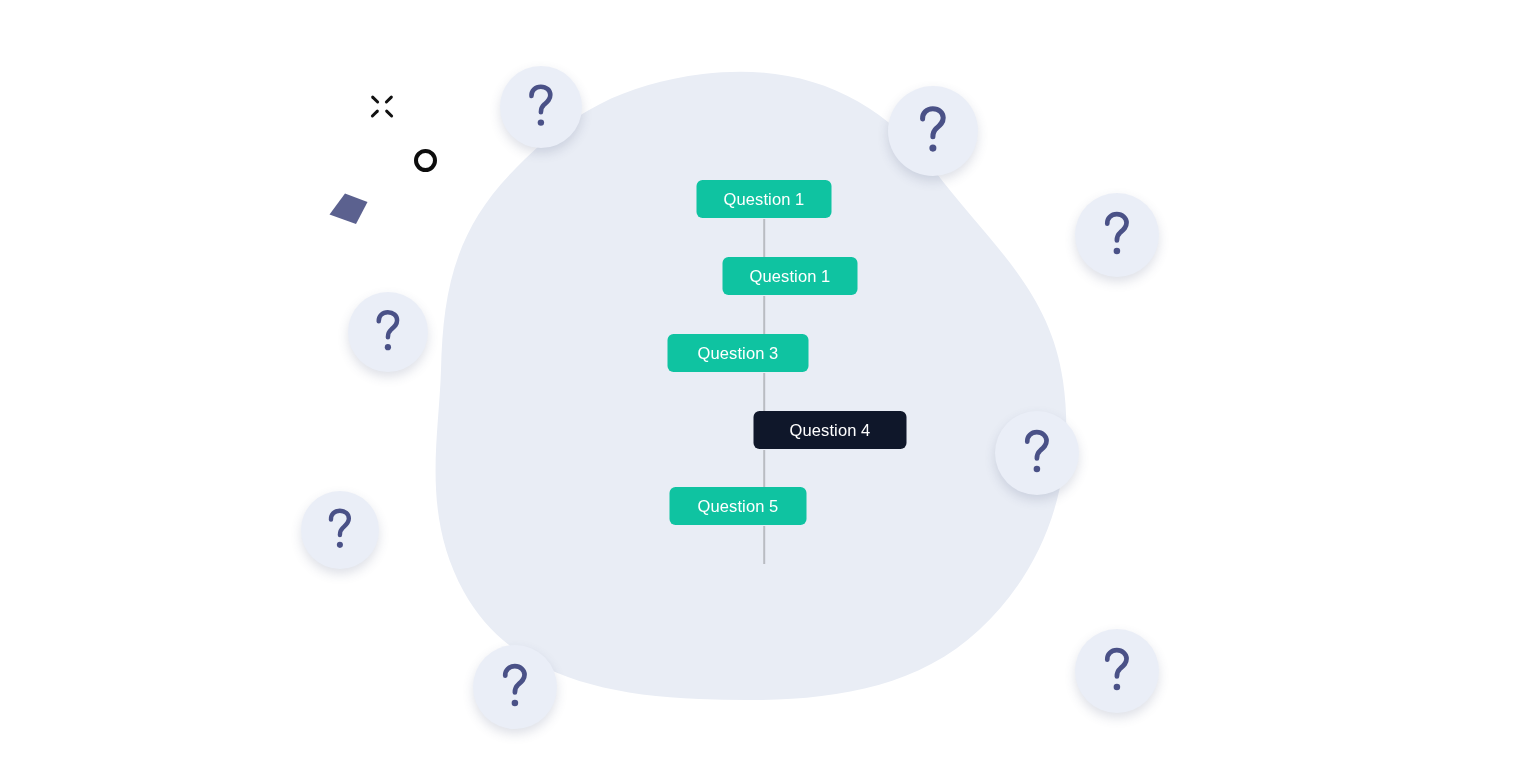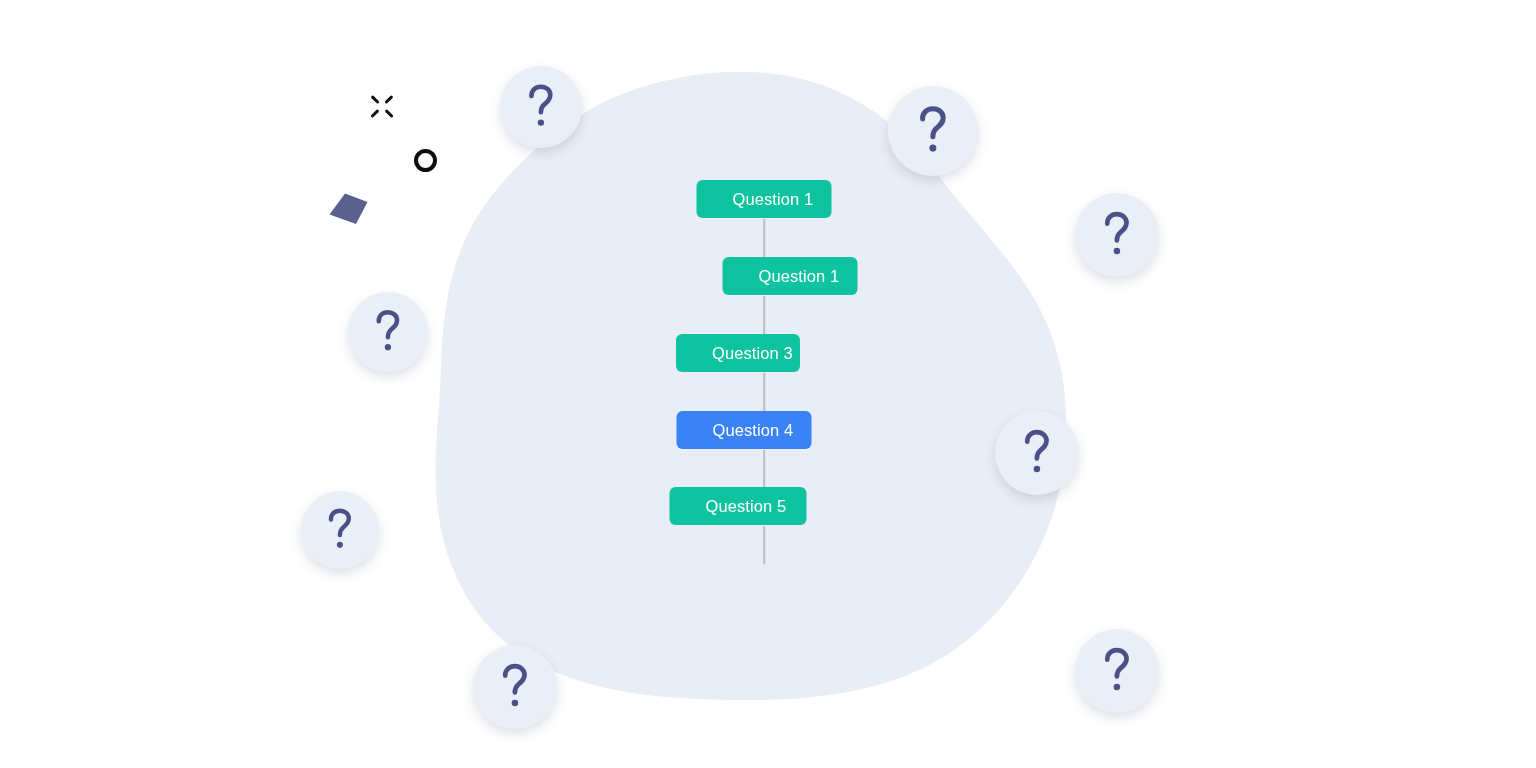--- a/index.html
+++ b/index.html
@@ -32,21 +32,21 @@
     left: 0; top: 0;
     width: 1536px;
     height: 768px;
   }
   .q-node {
     position: absolute;
     transform: translateX(-50%);
     box-sizing: border-box;
     height: 38px;
     line-height: 38px;
-    padding: 0 36px;
+    padding: 0 24px;
     border-radius: 6px;
     color: #ffffff;
     font-size: 16.5px;
     white-space: nowrap;
     text-align: center;
     letter-spacing: 0.1px;
   }
   .connector {
     position: absolute;
     width: 1.6px;
@@ -102,22 +102,22 @@
     </div>
 
   <div id="flow">
       <div class="connector" style="left: 764px; top: 219px; height: 38px; background: rgb(185, 188, 194);"></div>
       <div class="connector" style="left: 764px; top: 296px; height: 38px; background: rgb(185, 188, 194);"></div>
       <div class="connector" style="left: 764px; top: 373px; height: 38px; background: rgb(185, 188, 194);"></div>
       <div class="connector" style="left: 764px; top: 450px; height: 37px; background: rgb(185, 188, 194);"></div>
       <div class="connector" style="left: 764px; top: 526px; height: 38px; background: rgb(185, 188, 194);"></div>
       <div class="q-node" style="left: 764px; top: 180px; width: 135px; background: rgb(15, 195, 161); color: rgb(255, 255, 255);">Question 1</div>
       <div class="q-node" style="left: 790px; top: 257px; width: 135px; background: rgb(15, 195, 161); color: rgb(255, 255, 255);">Question 1</div>
-      <div class="q-node" style="left: 738px; top: 334px; width: 124px; background: rgb(15, 195, 161); color: rgb(255, 255, 255);">Question 3</div>
-      <div class="q-node" style="left: 744px; top: 411px; width: 135px; background: #3b82f6; color: rgb(255, 255, 255);">Question 4</div>
+      <div class="q-node" style="left: 738px; top: 334px; width: 141px; background: rgb(15, 195, 161); color: rgb(255, 255, 255);">Question 3</div>
+      <div class="q-node" style="left: 830px; top: 411px; width: 153px; background: #0f172a; color: rgb(255, 255, 255);">Question 4</div>
       <div class="q-node" style="left: 738px; top: 487px; width: 137px; background: rgb(15, 195, 161); color: rgb(255, 255, 255);">Question 5</div>
     </div>
 
   <div id="bubble-layer" style="position:absolute;left:0;top:0;width:1536px;height:768px;">
       <div class="q-bubble" style="left: 500px; top: 66px; width: 82px; height: 82px; background: rgb(234, 238, 247);">
         <svg width="82" height="82" viewBox="0 0 82 82">
           <path d="M 31.5 30.0 C 31.2 24.6 35.4 20.7 40.8 20.7 C 46.3 20.7 50.3 24.3 50.3 29.0 C 50.3 33.4 47.6 35.6 44.4 38.3 C 41.6 40.7 40.9 42.6 40.9 46.3" fill="none" stroke="#4a5187" stroke-width="4.6" stroke-linecap="round" stroke-linejoin="round"></path>
           <circle cx="40.9" cy="56.6" r="3.2" fill="#4a5187"></circle>
         </svg>
       </div>

